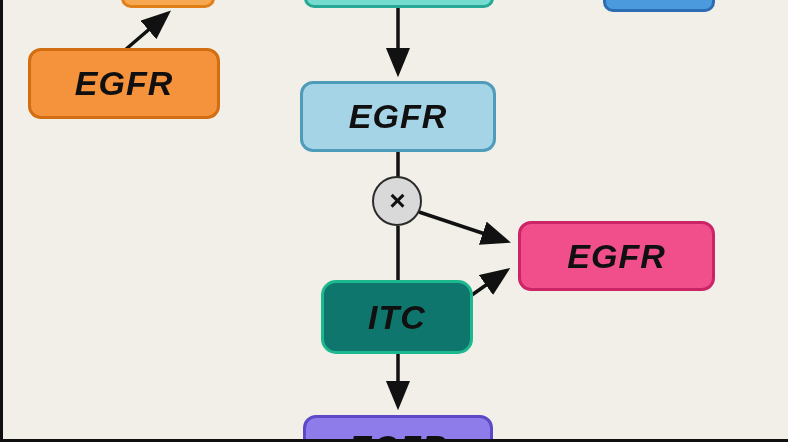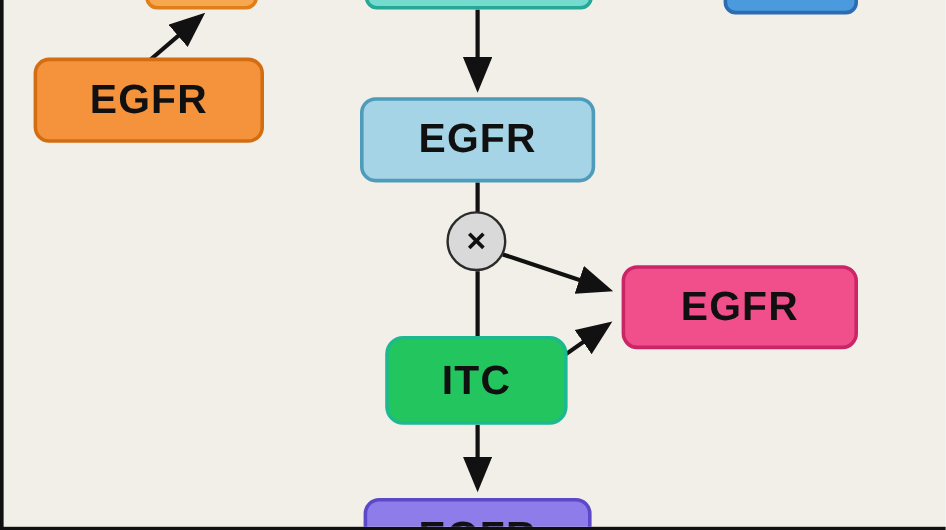--- a/index.html
+++ b/index.html
@@ -5,20 +5,21 @@
   html,body{margin:0;padding:0;}
   .canvas{
     position:relative;
     width:788px;height:442px;
     overflow:hidden;
     background:#f1efe8;
     border-left:3px solid #101010;
     border-bottom:3px solid #101010;
     box-sizing:border-box;
     font-family:"Liberation Sans","DejaVu Sans",sans-serif;
+    font-style:italic;
   }
   .node{
     position:absolute;
     display:flex;align-items:center;justify-content:center;
     border:3px solid #000;
     border-radius:13px;
     font-weight:bold;
     font-size:34px;
     color:#101010;
     letter-spacing:1px;
@@ -78,21 +79,21 @@
   </div>
 
   <div class="junction" id="n-junction" style="background: rgb(217, 217, 217); border-color: rgb(43, 43, 43);">
     <span>×</span>
   </div>
 
   <div class="node" id="n-egfr-pink" style="background: rgb(241, 79, 139); border-color: rgb(203, 37, 104);">
     <span>EGFR</span>
   </div>
 
-  <div class="node" id="n-itc" style="background: #22c55e; border-color: rgb(29, 185, 142);">
+  <div class="node" id="n-itc" style="background: #0f766e; border-color: rgb(29, 185, 142);">
     <span>ITC</span>
   </div>
 
   <div class="node" id="n-egfr-purple" style="background: rgb(141, 124, 233); border-color: rgb(92, 73, 200);">
     <span>EGFR</span>
   </div>
 
 </div>
 
 </body></html>

